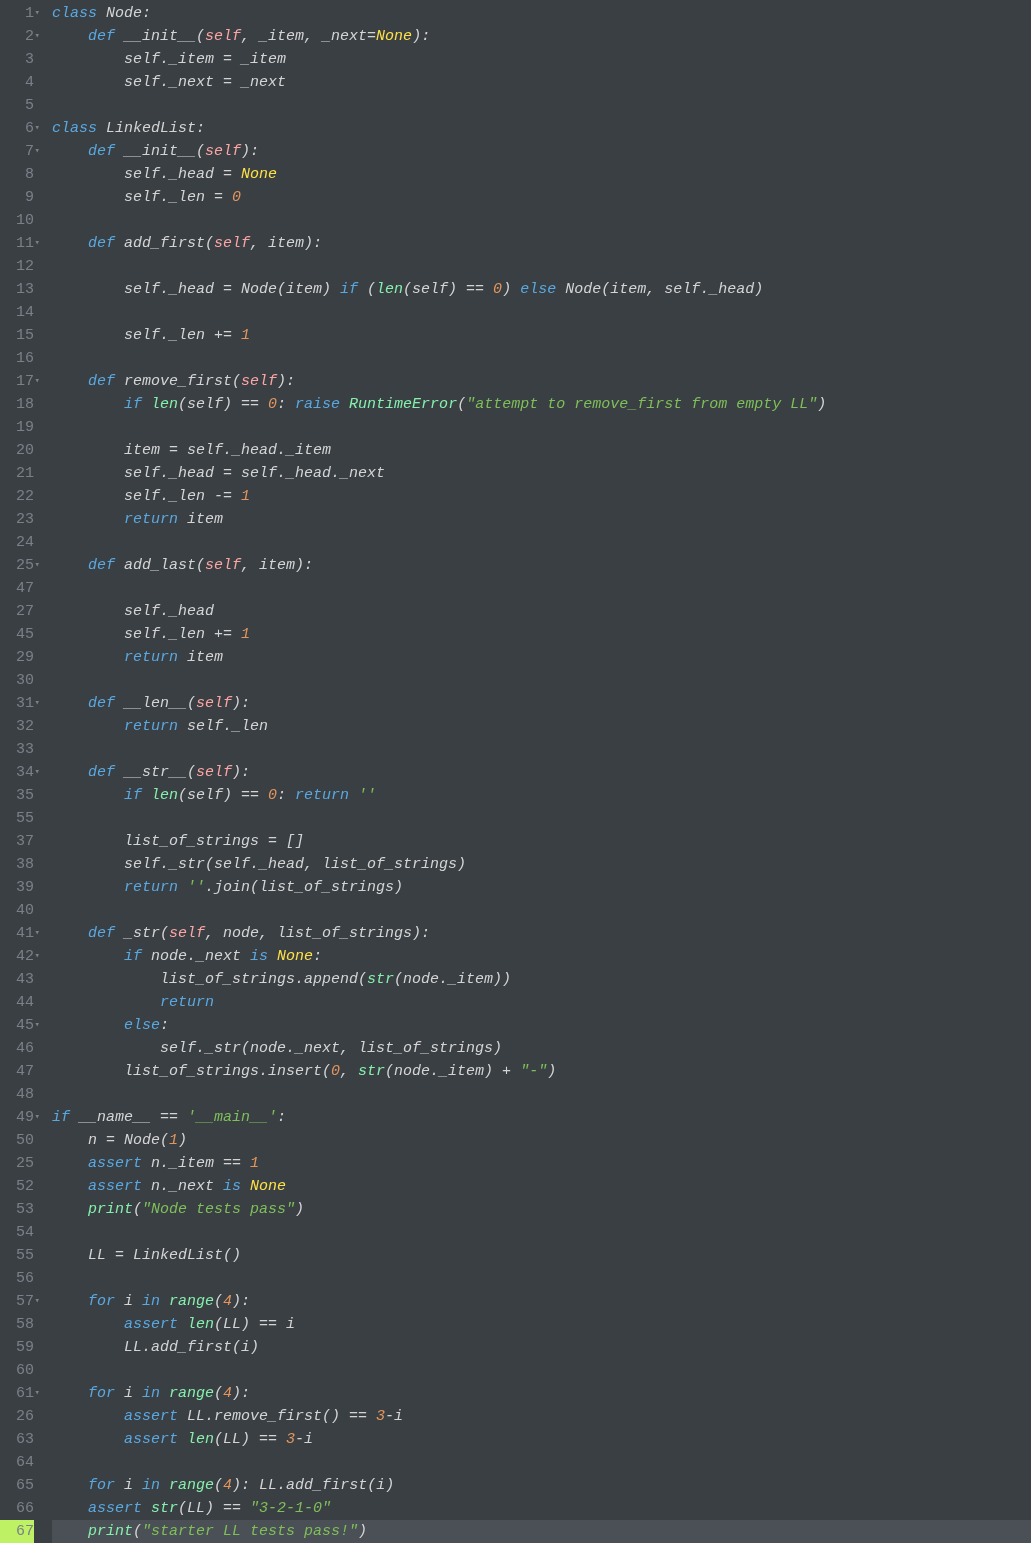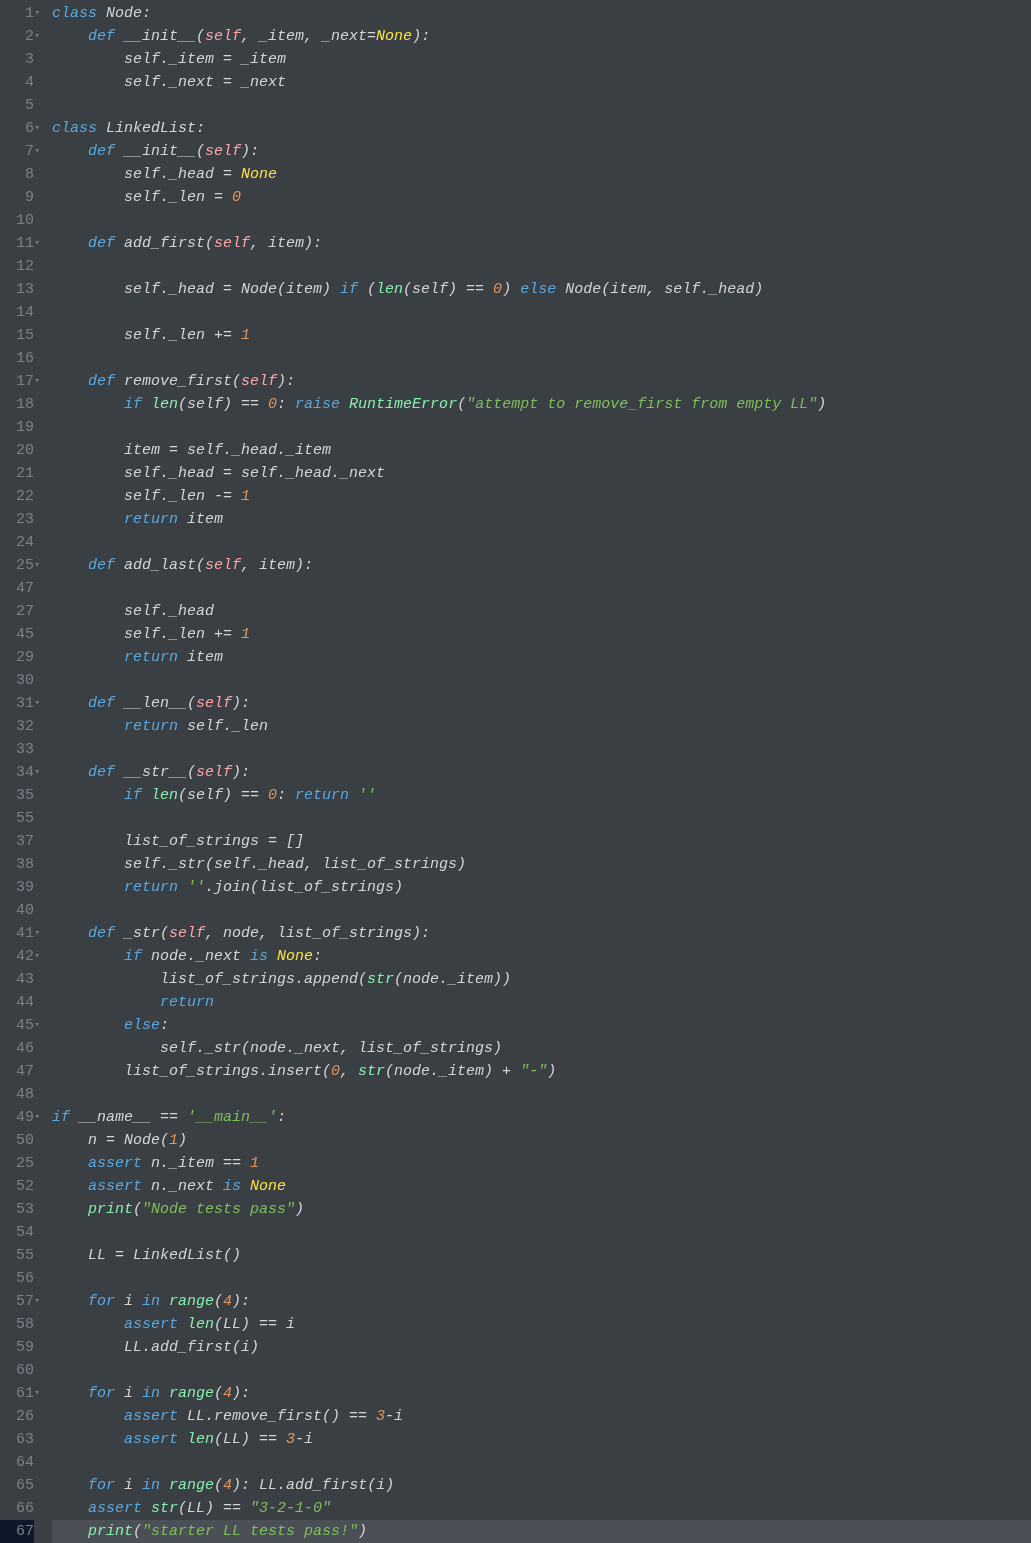--- a/index.html
+++ b/index.html
@@ -41,21 +41,21 @@
   }
   .code {
     padding-top: 2px;
     padding-left: 10px;
     white-space: pre;
     flex: 1;
     font-style: italic;
   }
   .line { height: 23px; }
   .line.hl { background: #4a5055; }
-  .gutter .line-num.hl { background: #0f172a; }
+  .gutter .line-num.hl { background: #bef264; }
 
   .kw { color: #5aa8e0; }
   .fn { color: #d4d4d4; text-align: right; }
   .self { color: #fca5a5; }
   .num { color: #e2955c; }
   .str { color: #7fbf5a; }
   .none { color: #fde047; }
   .builtin { color: #86efac; }
   .paren { color: #d4d4d4; }
   .id { color: #d4d4d4; }

